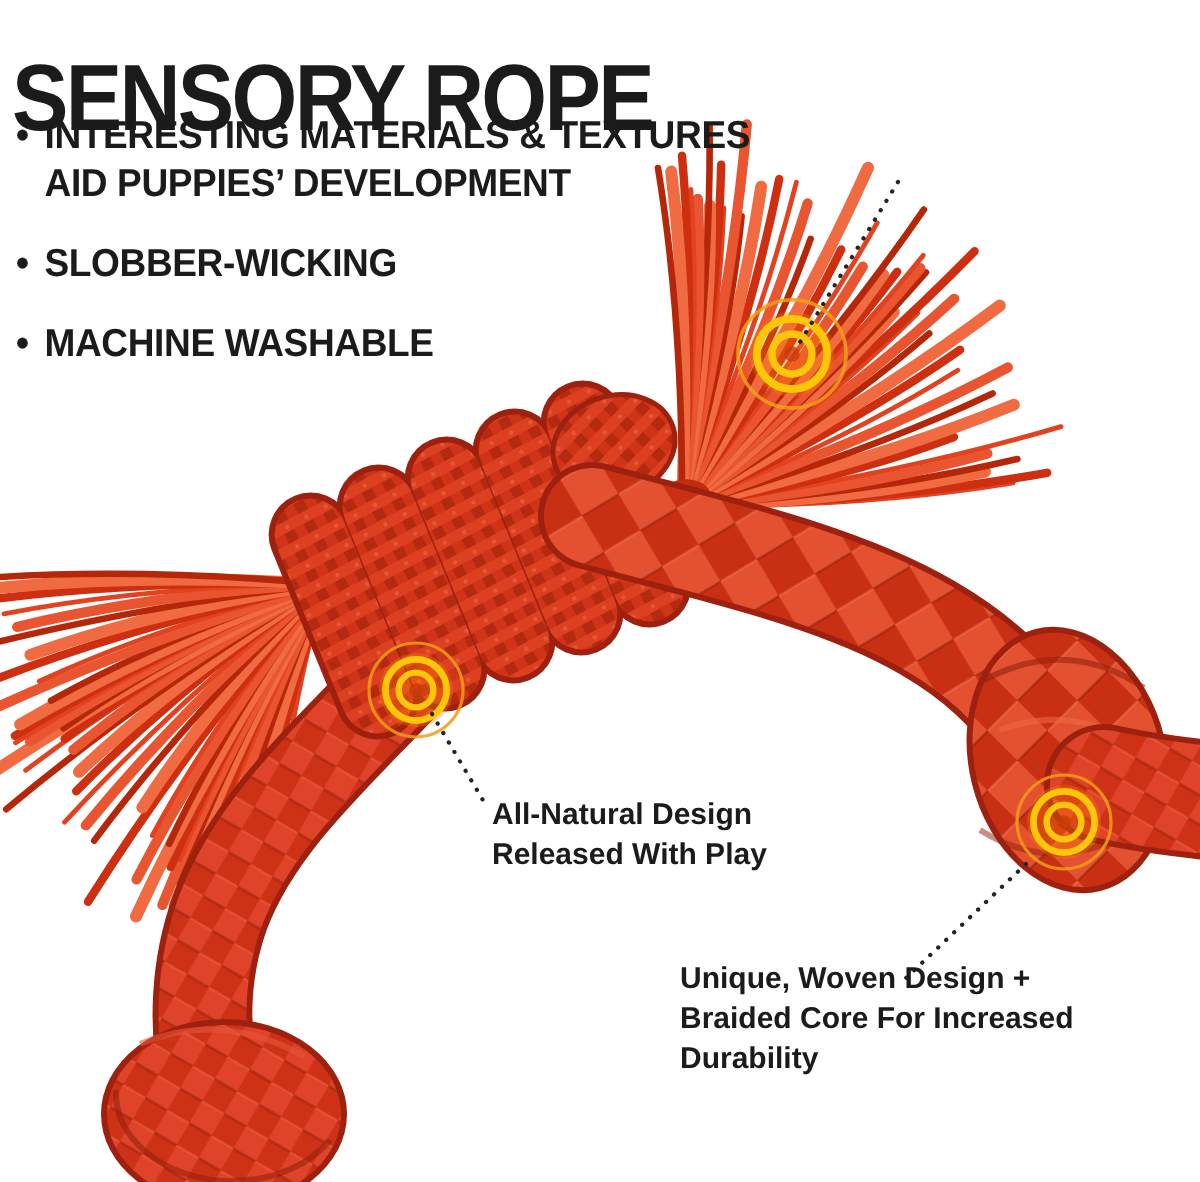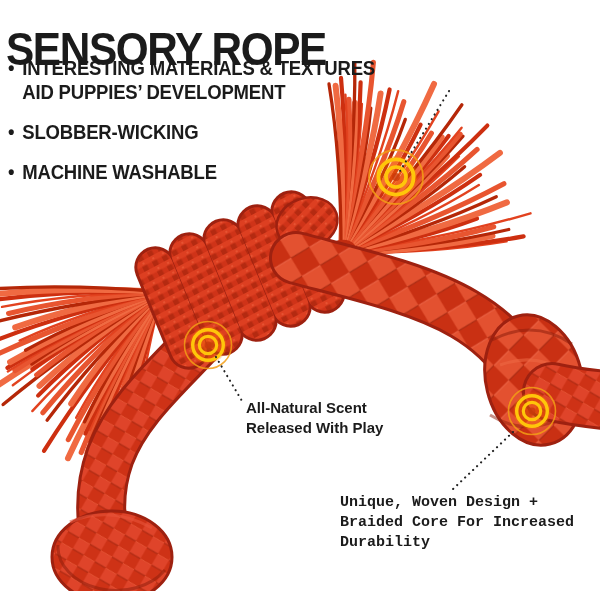--- a/index.html
+++ b/index.html
@@ -30,21 +30,21 @@
     position:relative;padding-left:15px;margin:0 0 16px 0;white-space:pre-line;
   }
   ul.features li::before{
     content:"\2022";position:absolute;left:0;top:0;
   }
   .callout{
     font-size:15px;font-weight:bold;line-height:20px;white-space:pre-line;
   }
   .co-fibers{left:396px;top:33px;}
   .co-scent{left:246px;top:398px;}
-  .co-durability{left:340px;top:493px;font-family:Liberation Mono, monospace;}
+  .co-durability{left:340px;top:480px;}
 </style>
 </head>
 <body>
 
 <div class="stage">
 
   <svg class="art" width="600" height="591" viewBox="0 0 600 591" aria-hidden="true">
     <defs>
       <pattern id="braidFine" width="11" height="11" patternUnits="userSpaceOnUse" patternTransform="rotate(-28)">
         <rect width="11" height="11" fill="#cf3318"></rect>
@@ -240,19 +240,19 @@
 
   <h1 class="txt page-title">SENSORY ROPE</h1>
 
   <ul class="txt features">
     <li>INTERESTING MATERIALS &amp; TEXTURES
 AID PUPPIES’ DEVELOPMENT</li>
     <li>SLOBBER-WICKING</li>
     <li>MACHINE WASHABLE</li>
   </ul>
 
-  <div class="txt callout co-scent">All-Natural Scent
+  <div class="txt callout co-scent">All-Natural Design
 Released With Play</div>
   <div class="txt callout co-durability">Unique, Woven Design +
 Braided Core For Increased
 Durability</div>
 
 </div>
 
 </body></html>

